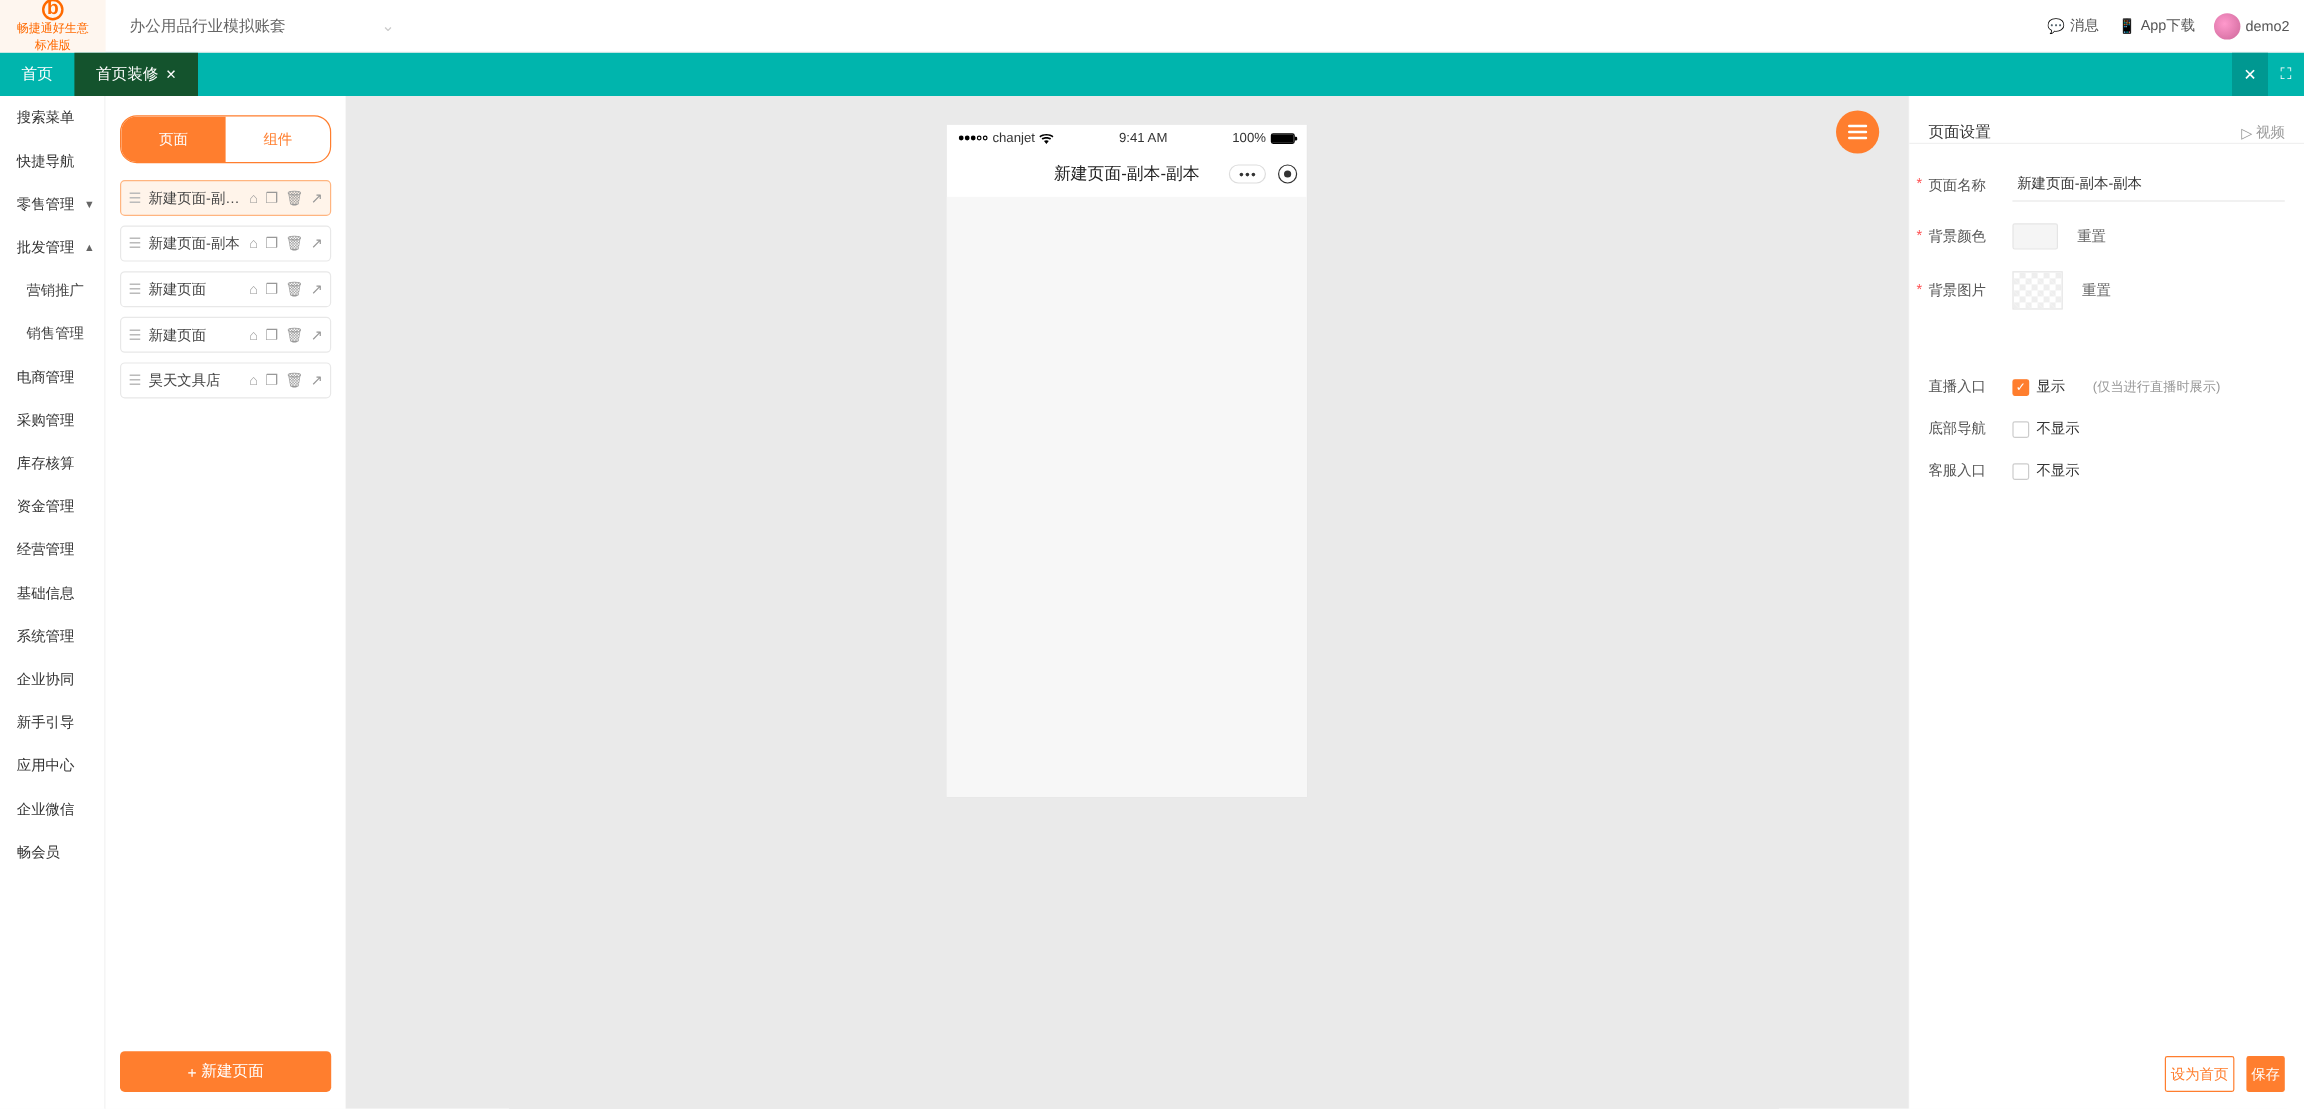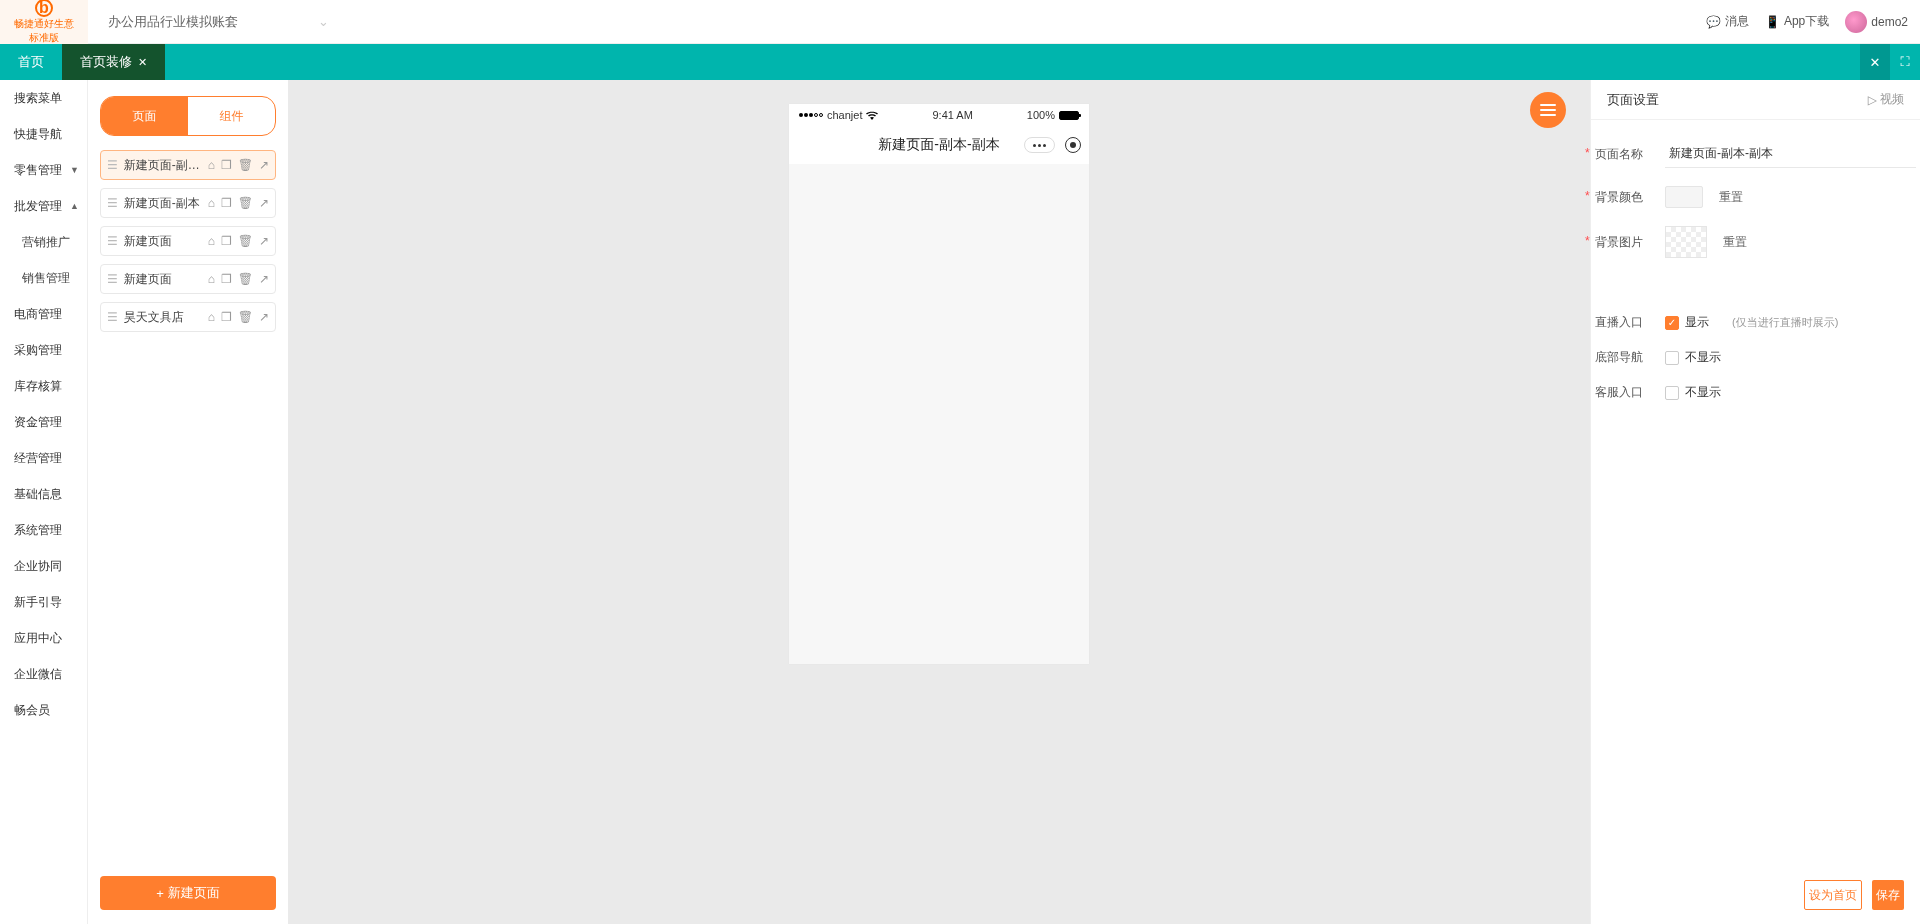--- a/index.html
+++ b/index.html
@@ -60,23 +60,23 @@
     .phone-status-left, .phone-status-right { display: flex; align-items: center; gap: 4px; }
     .wifi-icon { font-size: 11px; }
     .phone-header { height: 38px; display: flex; align-items: center; justify-content: center; position: relative; font-size: 14px; color: #222; }
     .phone-header-icons { position: absolute; right: 8px; display: flex; gap: 10px; color: #333; }
     .phone-body { height: 500px; background: #f7f7f7; }
     .float-btn { position: absolute; top: 12px; right: 24px; width: 36px; height: 36px; border-radius: 50%; background: #ff7e2e; display: flex; flex-direction: column; align-items: center; justify-content: center; gap: 3px; cursor: pointer; }
     .float-btn div { width: 16px; height: 2px; background: #fff; border-radius: 1px; }
 
     
     .settings-panel { width: 330px; border-left: 1px solid #eee; display: flex; flex-direction: column; position: relative; }
-    .settings-header { height: 40px; display: flex; align-items: center; justify-content: space-between; padding: 0 16px; border-bottom: 1px solid #f0f0f0; font-size: 13px; }
+    .settings-header { height: 40px; display: flex; align-items: flex-end; justify-content: space-between; padding: 0 16px; border-bottom: 1px solid #f0f0f0; font-size: 13px; }
     .video-link { color: #999; font-size: 12px; display: flex; align-items: center; gap: 3px; cursor: pointer; }
-    .settings-body { padding: 20px 4px; display: flex; flex-direction: column; gap: 18px; font-size: 12px; }
+    .settings-body { padding: 20px 16px; display: flex; flex-direction: column; gap: 18px; font-size: 12px; }
     .setting-row { display: flex; align-items: center; gap: 10px; }
     .setting-label { width: 60px; color: #555; position: relative; }
     .required::before { content: "*"; color: #ff4d4f; position: absolute; left: -10px; }
     .setting-input { flex: 1; height: 28px; border: none; border-bottom: 1px solid #e8e8e8; outline: none; font-size: 12px; color: #333; padding: 0 4px; }
     .color-swatch { width: 38px; height: 22px; background: #f5f5f5; border: 1px solid #e5e5e5; border-radius: 2px; }
     .reset-link { color: #666; cursor: pointer; margin-left: 6px; }
     .img-swatch { width: 42px; height: 32px; border: 1px solid #e5e5e5; background-image: linear-gradient(45deg,#eee 25%,transparent 25%),linear-gradient(-45deg,#eee 25%,transparent 25%),linear-gradient(45deg,transparent 75%,#eee 75%),linear-gradient(-45deg,transparent 75%,#eee 75%); background-size: 10px 10px; background-position: 0 0,0 5px,5px -5px,-5px 0; }
     .checkbox-row { display: flex; align-items: center; gap: 6px; }
     .cbox { width: 14px; height: 14px; border: 1px solid #ccc; border-radius: 2px; display: inline-flex; align-items: center; justify-content: center; cursor: pointer; font-size: 10px; }
     .cbox.checked { background: #ff7e2e; border-color: #ff7e2e; color: #fff; }

